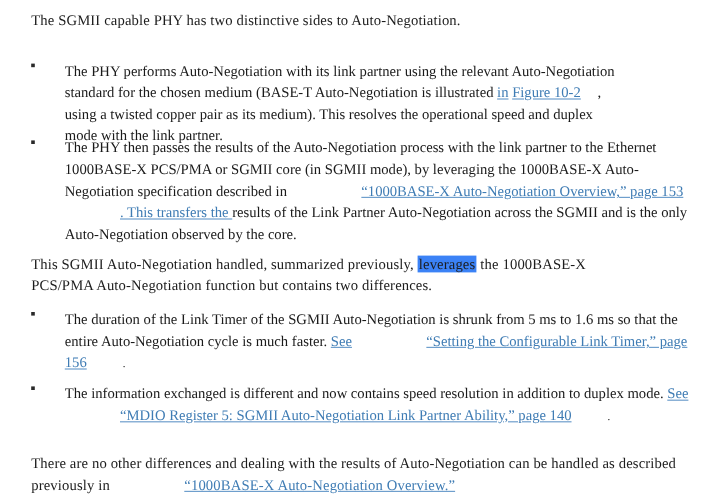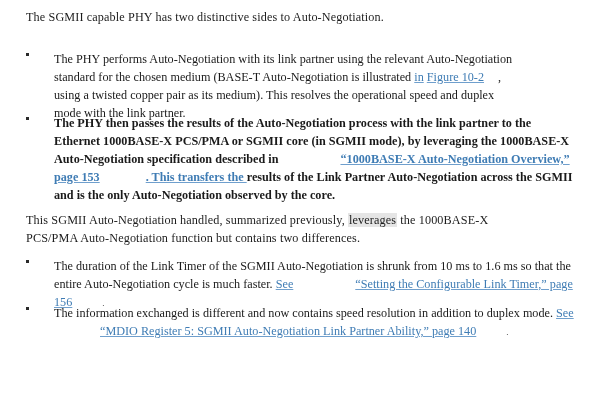--- a/index.html
+++ b/index.html
@@ -59,61 +59,64 @@
     text-decoration: underline;
     text-decoration-color: #6f9fcd;
     text-underline-offset: 1px;
     cursor: pointer;
   }
   .gap-sm { display: inline-block; width: 14px; }
   .gap-md { display: inline-block; width: 30px; }
   .gap-lg { display: inline-block; width: 46px; }
   .gap-xl { display: inline-block; width: 62px; }
   .hl {
-    background: #e5e5e5;
+    background: #3b82f6;
     padding: 0 1px;
   }
 </style>
 </head>
 <body>
 
 <div id="page">
 
   <div class="para body-para" style="top:8px;">The SGMII capable PHY has two distinctive sides to Auto-Negotiation.</div>
 
   <div class="bullet-block" style="top:50px;">
     <span class="bullet-mark"></span>
     <div class="bullet-text">
       <span>The PHY performs Auto-Negotiation with its link partner using the relevant Auto-Negotiation standard for the chosen medium (BASE-T Auto-Negotiation is illustrated</span>
       <a class="xref" href="#">in</a>
       <a class="xref" href="#">Figure 10-2</a><span class="gap-sm"></span><span>, using a twisted copper pair as its medium). This resolves the operational speed and duplex mode with the link partner.</span>
     </div>
   </div>
 
-  <div class="bullet-block" style="top:114px;font-weight:bold;">
+  <div class="bullet-block" style="top:114px;">
     <span class="bullet-mark"></span>
     <div class="bullet-text wide">
       <span>The PHY then passes the results of the Auto-Negotiation process with the link partner to the Ethernet 1000BASE-X PCS/PMA or SGMII core (in SGMII mode), by leveraging the 1000BASE-X Auto-Negotiation specification described in</span><span class="gap-xl"></span><a class="xref" href="#">“1000BASE-X Auto-Negotiation Overview,” page 153</a><span class="gap-lg"></span><a class="xref" href="#">. This transfers the </a><span>results of the Link Partner Auto-Negotiation across the SGMII and is the only Auto-Negotiation observed by the core.</span>
     </div>
   </div>
 
   <div class="para body-para" style="top:211px;">
     <span>This SGMII Auto-Negotiation handled, summarized previously, </span><span class="hl">leverages</span><span> the 1000BASE-X PCS/PMA Auto-Negotiation function but contains two differences.</span>
   </div>
 
   <div class="bullet-block" style="top:257px;">
     <span class="bullet-mark"></span>
     <div class="bullet-text wide">
-      <span>The duration of the Link Timer of the SGMII Auto-Negotiation is shrunk from 10 ms to 1.6 ms so that the entire Auto-Negotiation cycle is much faster.</span>
+      <span>The duration of the Link Timer of the SGMII Auto-Negotiation is shrunk from 5 ms to 1.6 ms so that the entire Auto-Negotiation cycle is much faster.</span>
       <a class="xref" href="#">See</a><span class="gap-xl"></span><a class="xref" href="#">“Setting the Configurable Link Timer,” page 156</a><span class="gap-md"></span><span style="font-size:9px;">.</span>
     </div>
   </div>
 
-  <div class="bullet-block" style="top:304px;">
+  <div class="bullet-block" style="top:319px;">
     <span class="bullet-mark"></span>
     <div class="bullet-text wide">
       <span>The information exchanged is different and now contains speed resolution in addition to duplex mode.</span>
       <a class="xref" href="#">See</a><span class="gap-lg"></span><a class="xref" href="#">“MDIO Register 5: SGMII Auto-Negotiation Link Partner Ability,” page 140</a><span class="gap-md"></span><span style="font-size:9px;">.</span>
     </div>
   </div>
 
+  <div class="para" style="top:377px; left:26px; width:556px;">
+    <span>There are no other differences and dealing with the results of Auto-Negotiation can be handled as described previously in</span><span class="gap-xl"></span><a class="xref" href="#">“1000BASE-X Auto-Negotiation Overview.”</a>
+  </div>
 
 </div>
 
 </body></html>

